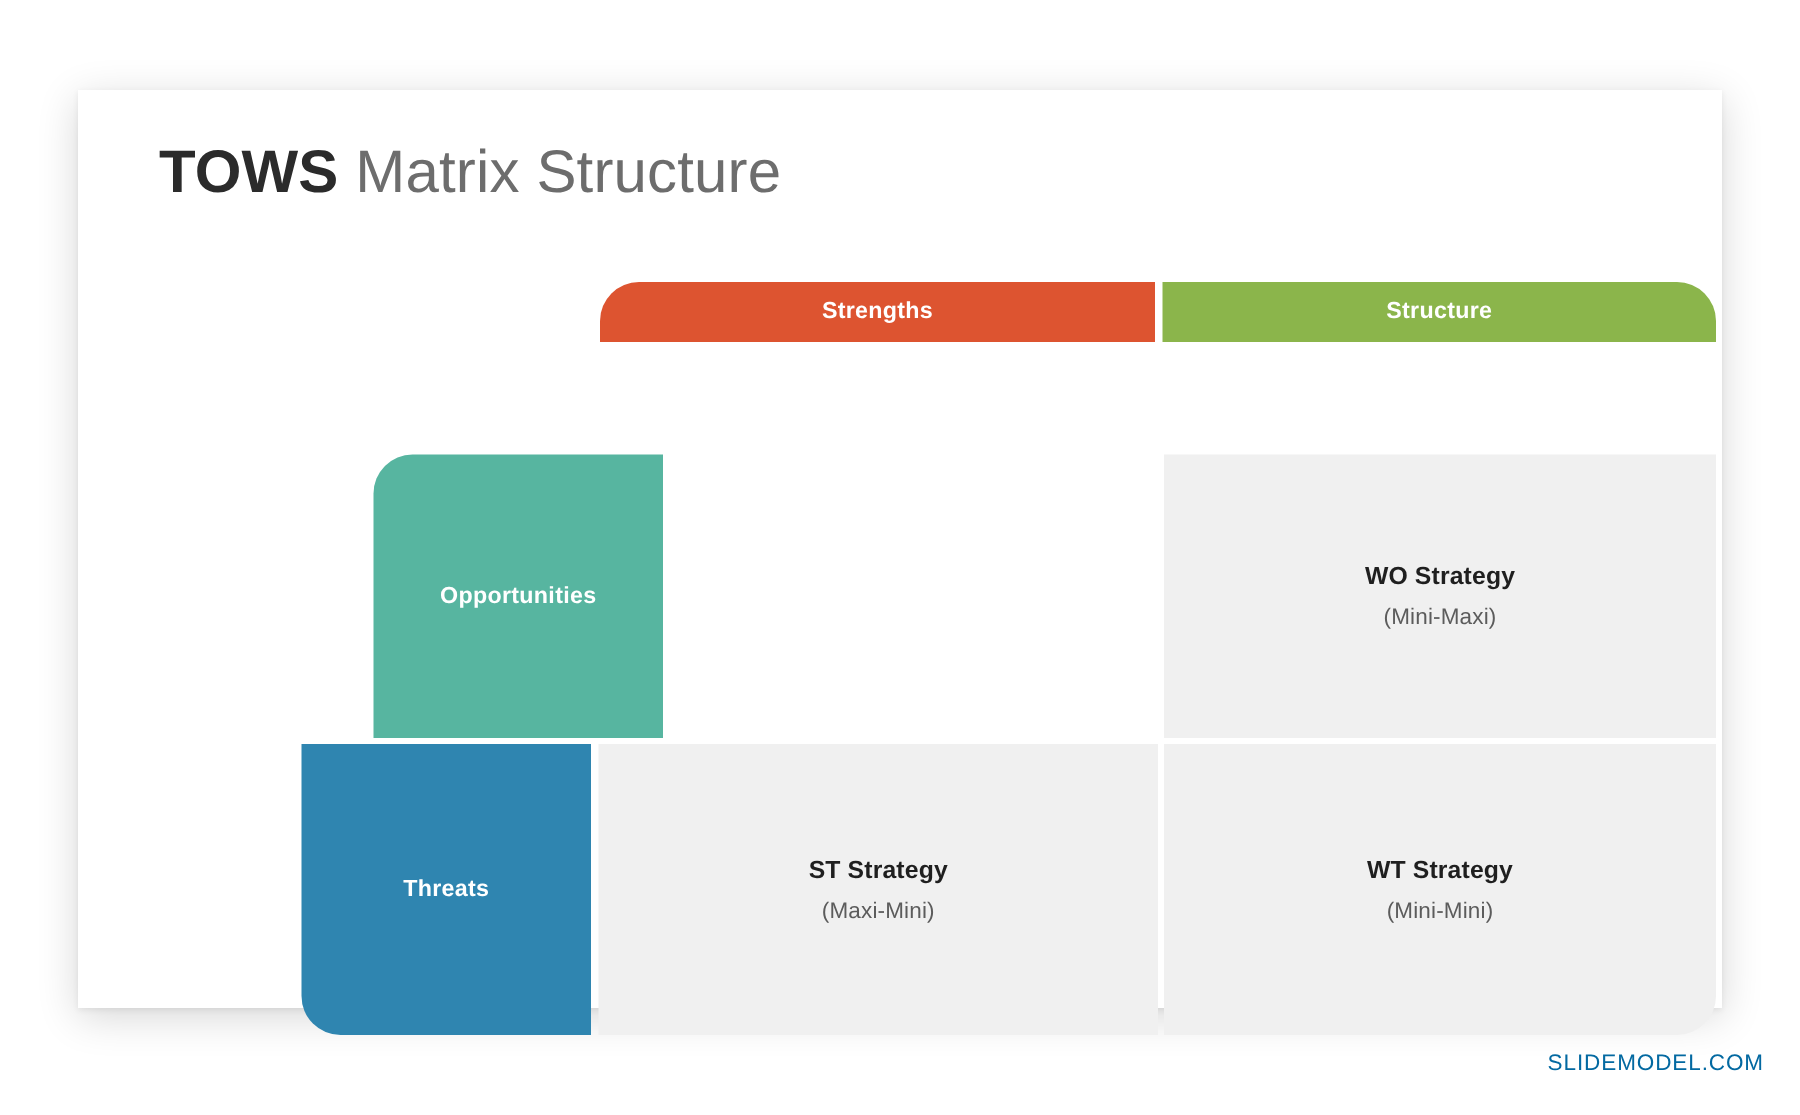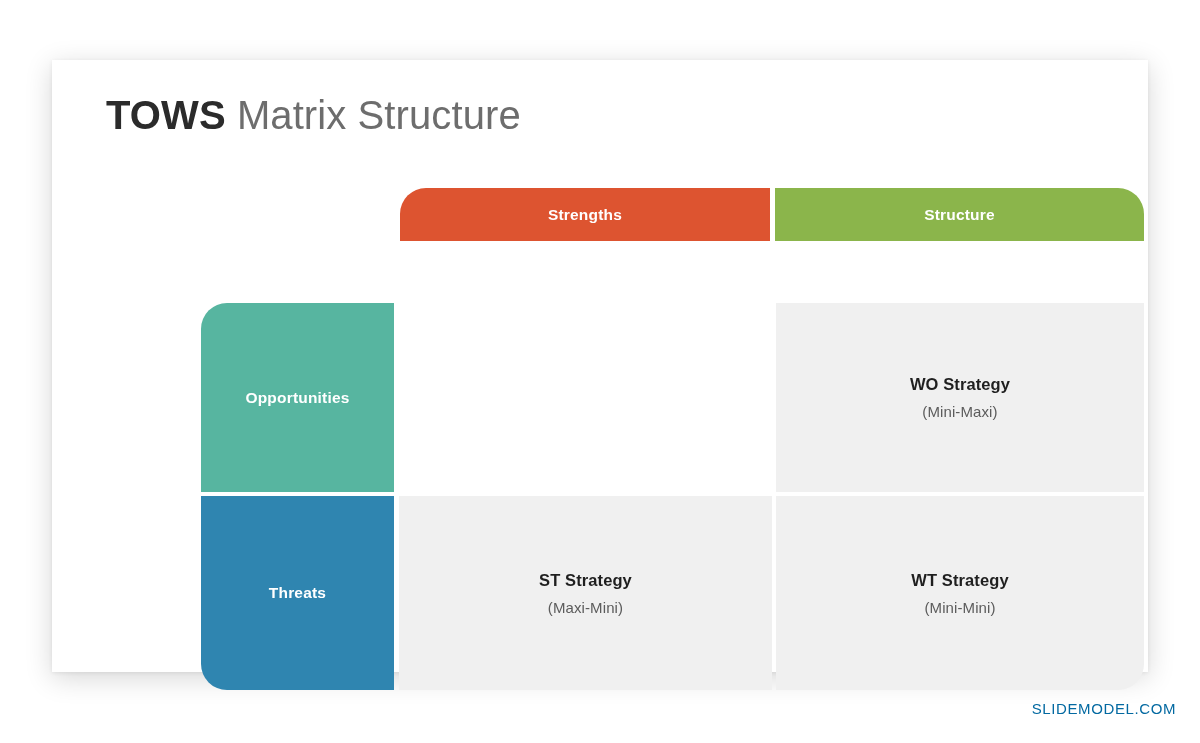--- a/index.html
+++ b/index.html
@@ -52,21 +52,21 @@
     left: 97px;
     top: 128px;
     width: 945px;
     height: 443px;
   }
 
   
   .col-head {
     position: absolute;
     top: 0;
-    height: 53px;
+    height: 40px;
     display: flex;
     align-items: center;
     justify-content: center;
     color: #ffffff;
     font-size: 15.5px;
     font-weight: 700;
     letter-spacing: 0.2px;
   }
   .col-head.strengths {
     left: 251px;
@@ -92,20 +92,21 @@
     color: #ffffff;
     font-size: 15.5px;
     font-weight: 700;
     letter-spacing: 0.2px;
   }
   .row-label.opportunities {
     top: 115px;
     height: 189px;
     background: #57b5a0;
     border-radius: 26px 0 0 0;
+    margin-left: 48px;
   }
   .row-label.threats {
     top: 308px;
     height: 194px;
     background: #2f85b0;
     border-radius: 0 0 0 26px;
   }
 
   
   .cell {

